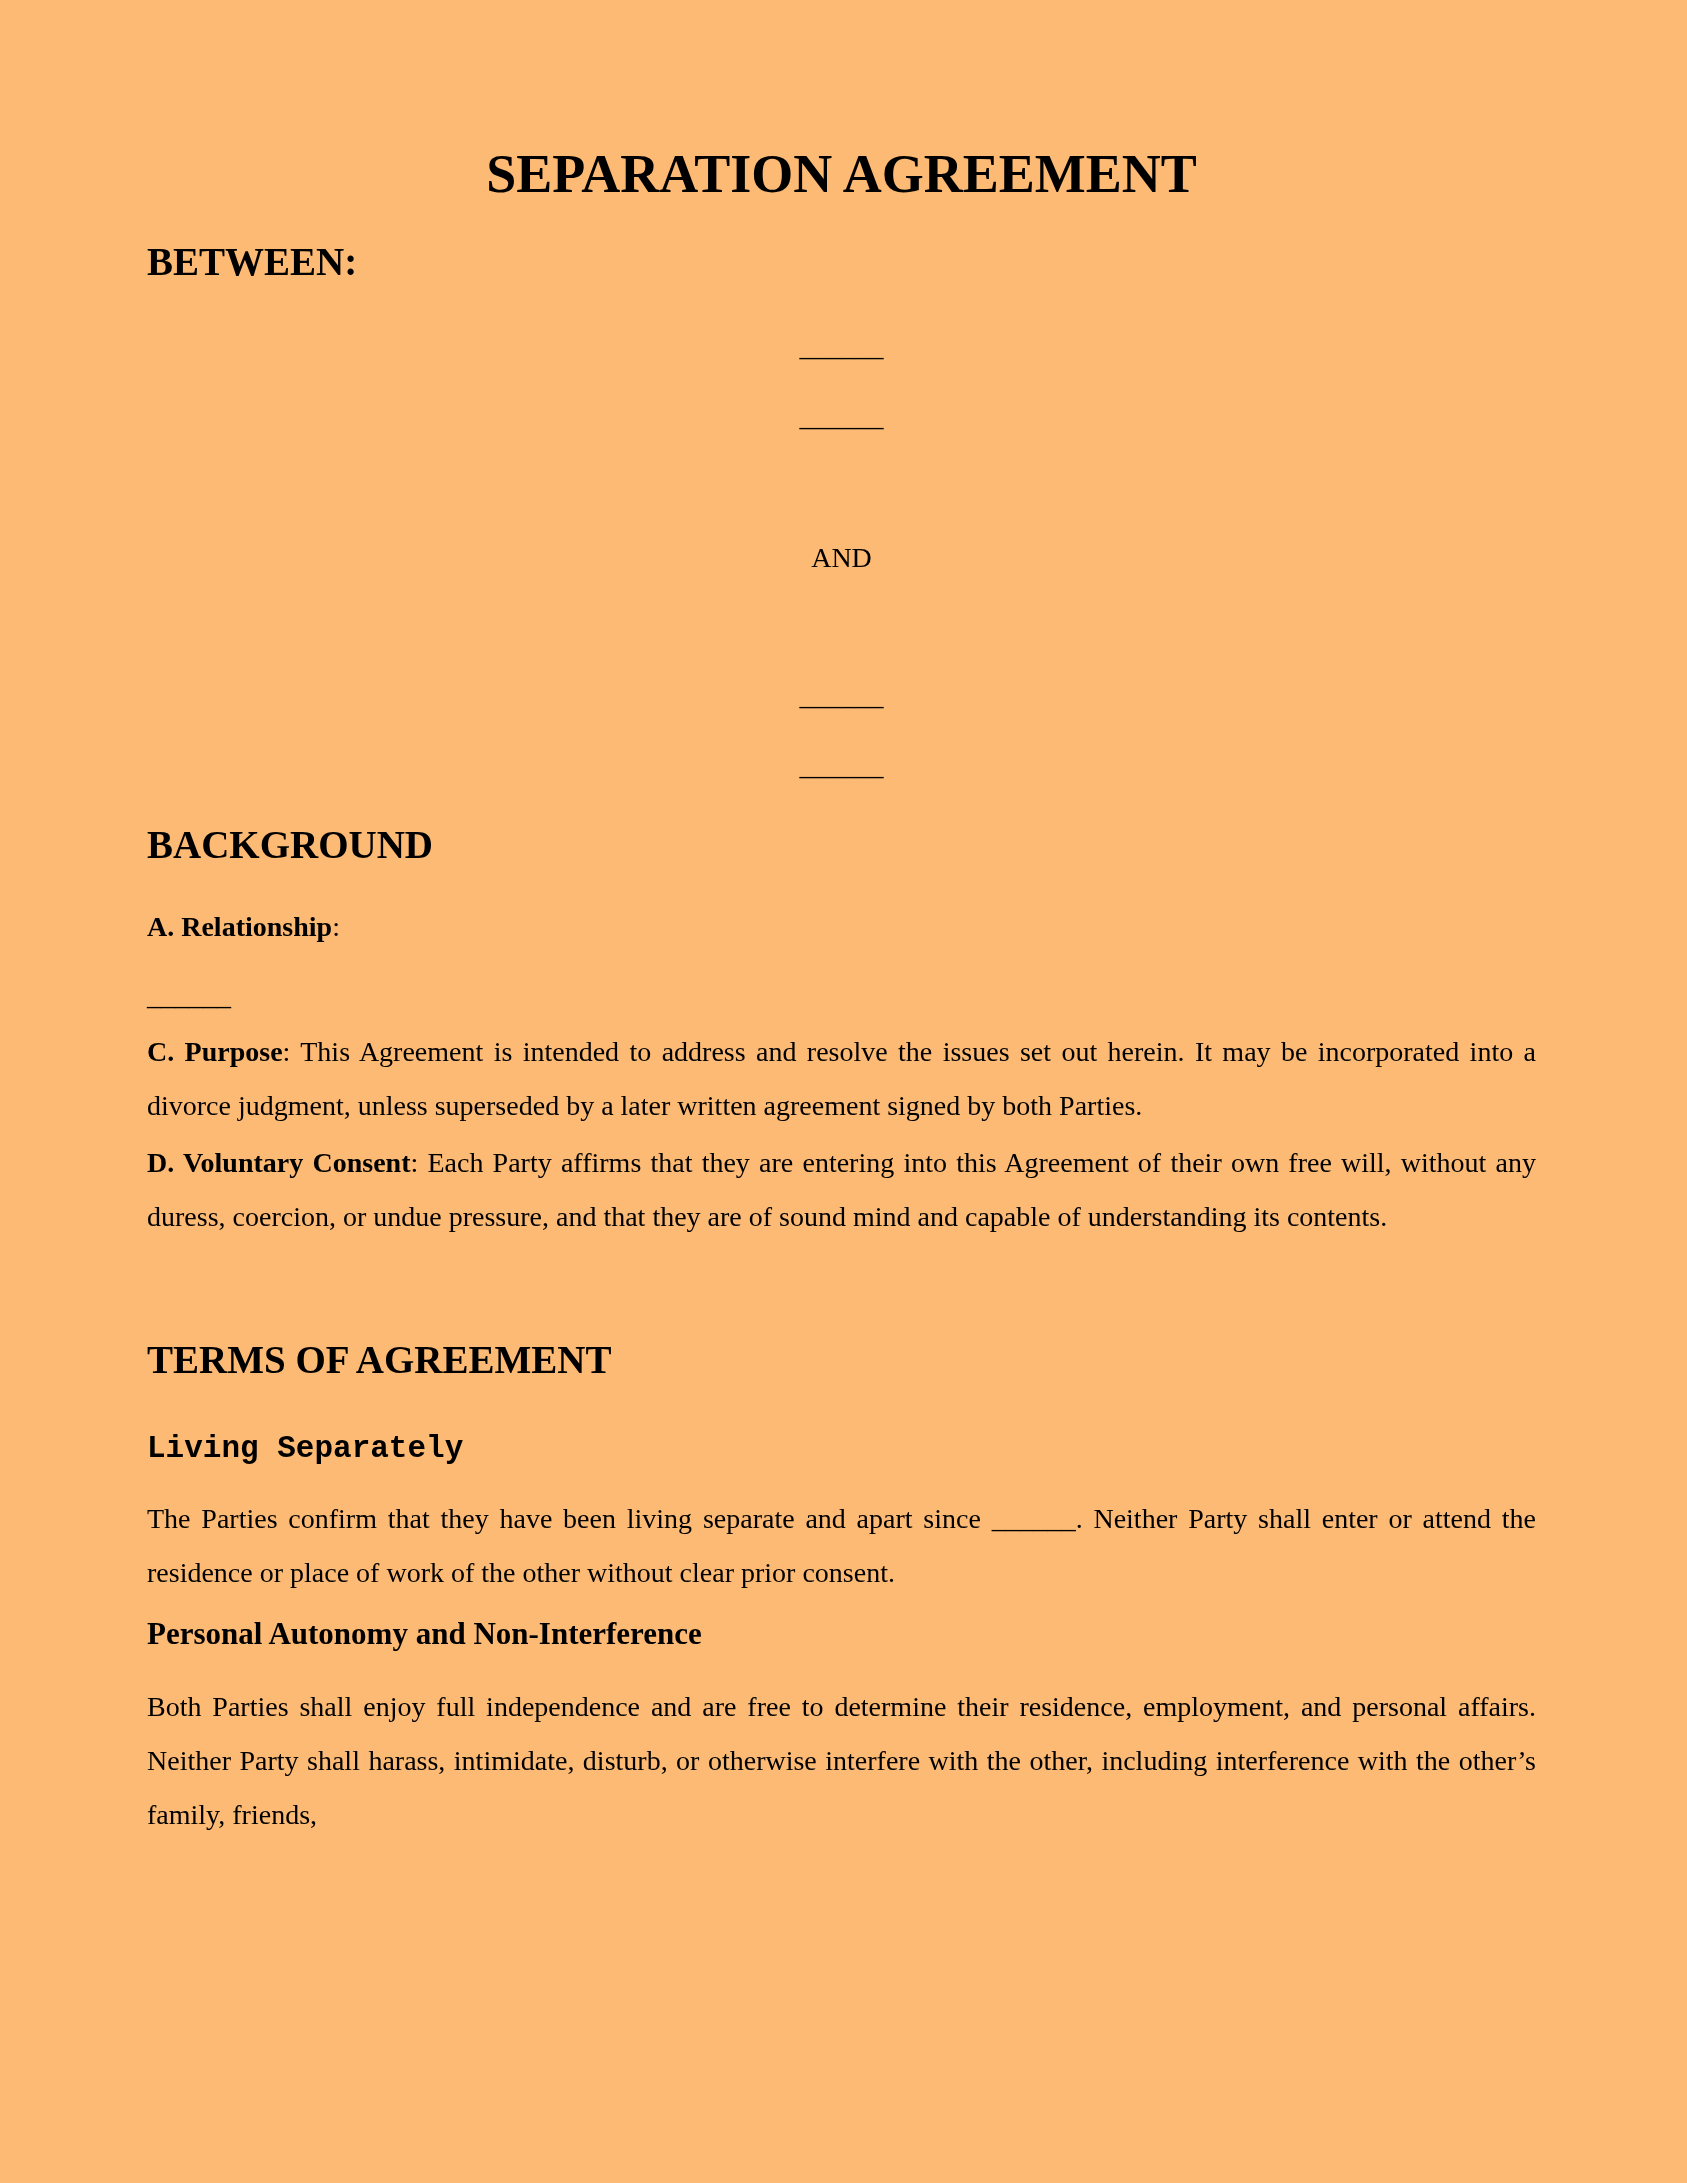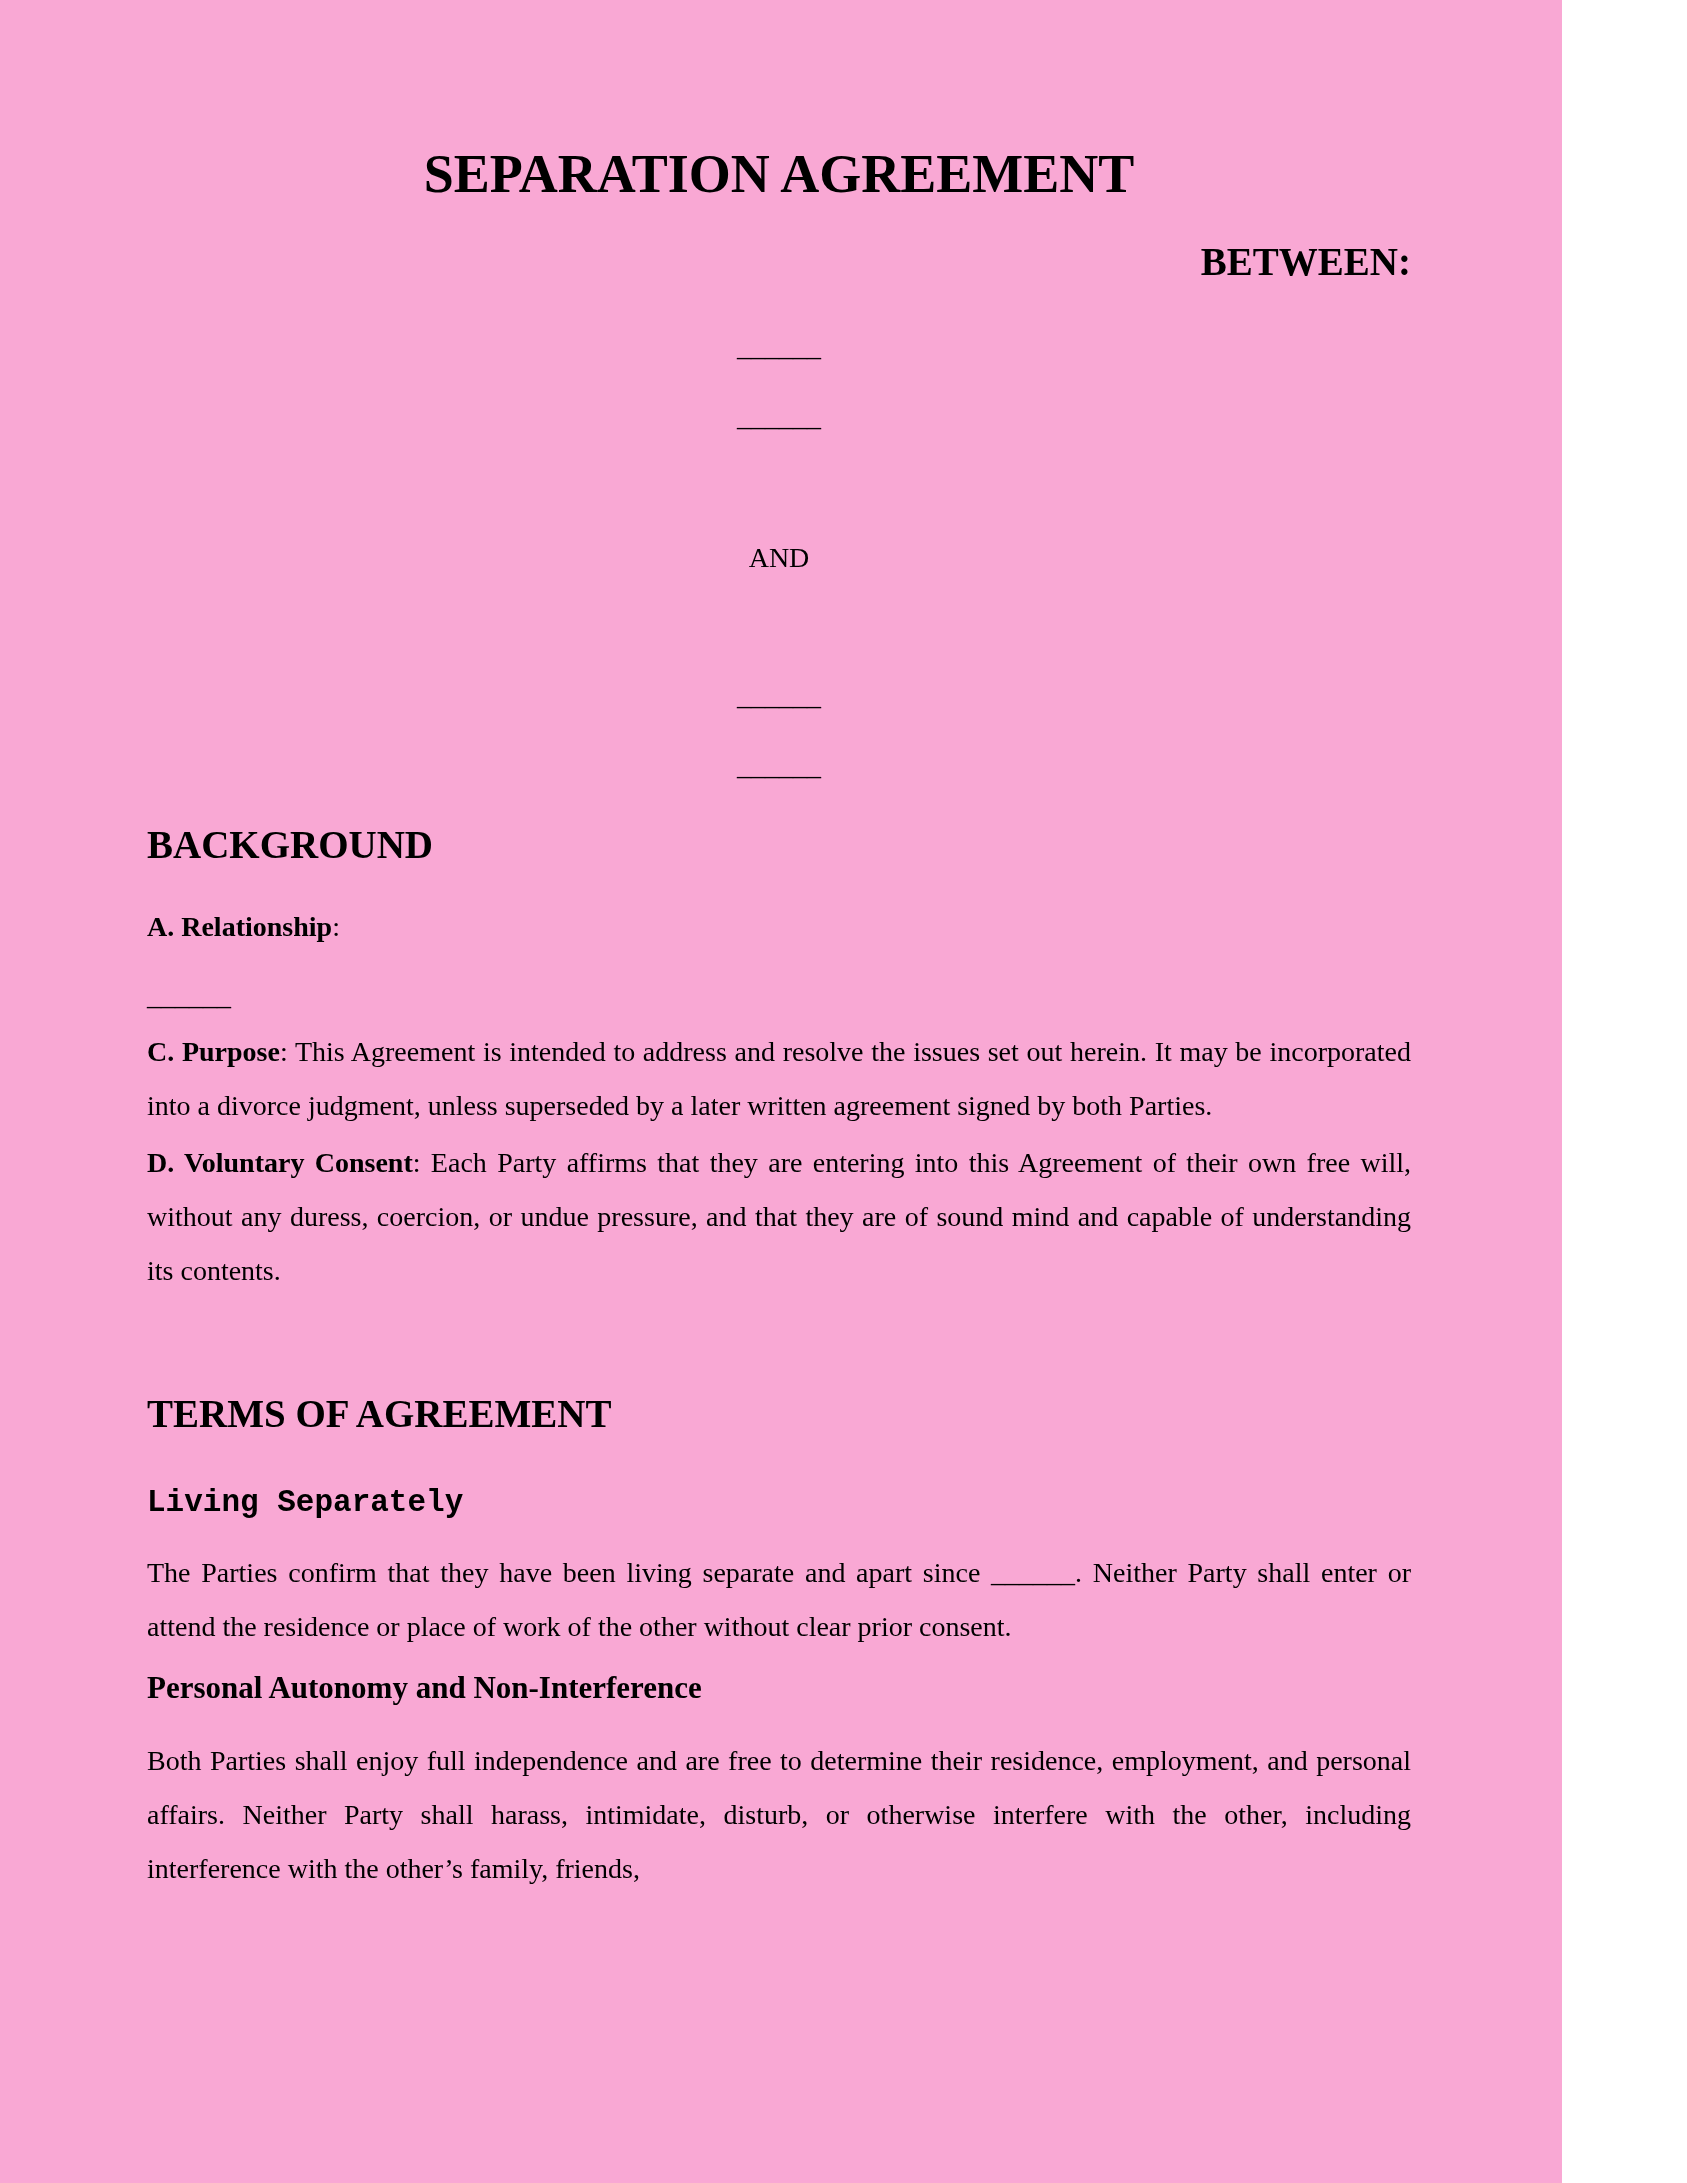--- a/index.html
+++ b/index.html
@@ -2,23 +2,23 @@
 <html style="font-size:10.6px"><head>
 <meta charset="utf-8">
 <style>
   html, body {
     margin: 0;
     padding: 0;
     background: #ffffff;
   }
   .page {
     position: relative;
-    width: 1562px;
+    width: 1687px;
     height: 2183px;
-    background: #f9a8d4;
+    background: #fdba74;
     color: #000000;
     box-sizing: border-box;
     padding: 142px 151px 0 147px;
     font-family: "Liberation Serif", "DejaVu Serif", serif;
     overflow: hidden;
   }
   h1, h2, h3, p {
     margin: 0;
     padding: 0;
   }
@@ -40,21 +40,21 @@
     font-weight: bold;
   }
   .h3 {
     font-size: 31px;
     line-height: 40px;
     font-weight: bold;
   }
   .lbl { font-weight: bold; }
 
   .intro    { margin-top: 44px; }
-  .between  { margin-top: 32px; text-align: right; }
+  .between  { margin-top: 32px; text-align: left; }
   .pblank1  { margin-top: 34px; }
   .pblank2  { margin-top: 16px; }
   .and      { margin-top: 87px; }
   .pblank3  { margin-top: 84px; }
   .pblank4  { margin-top: 16px; }
   .background { margin-top: 28px; }
   .arel     { margin-top: 31px; }
   .pblank5  { margin-top: 14.6px; }
   .pB       { margin-top: 15px; }
   .pC       { margin-top: 2.6px; }

